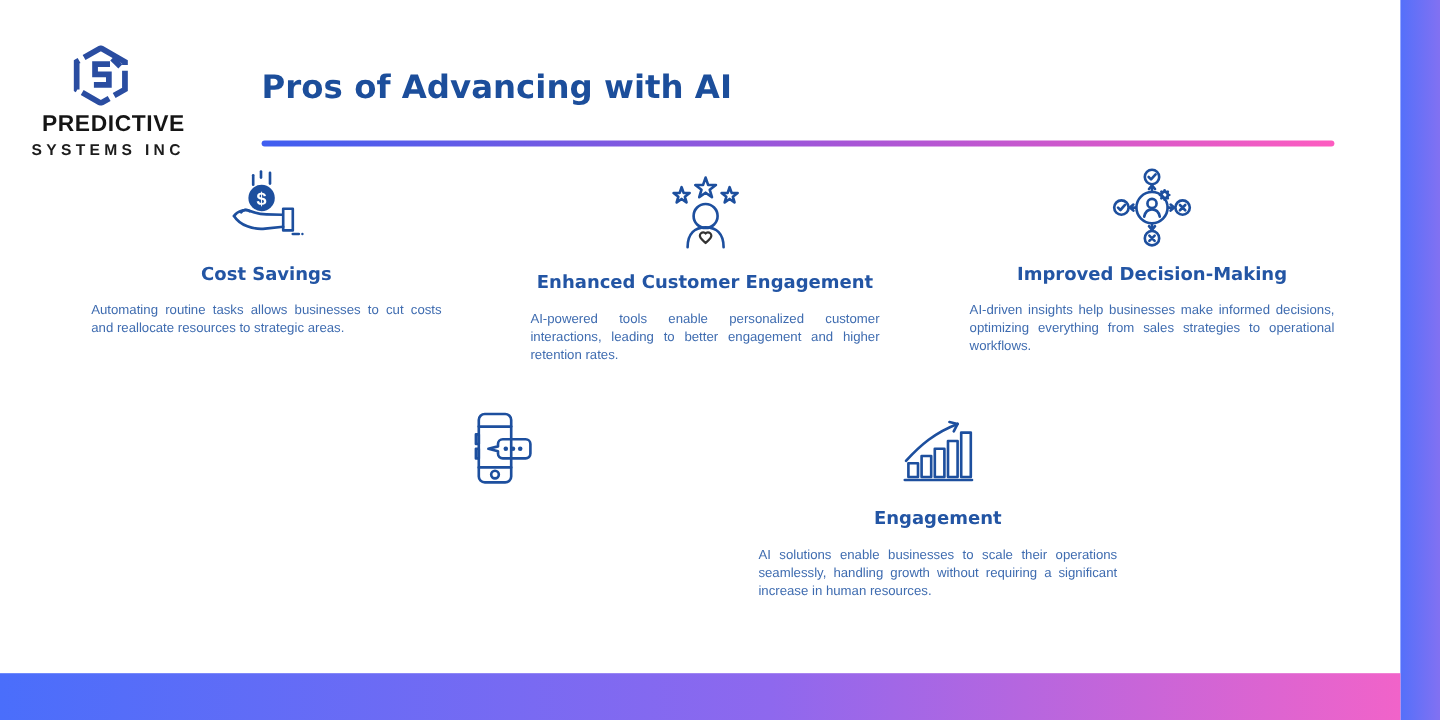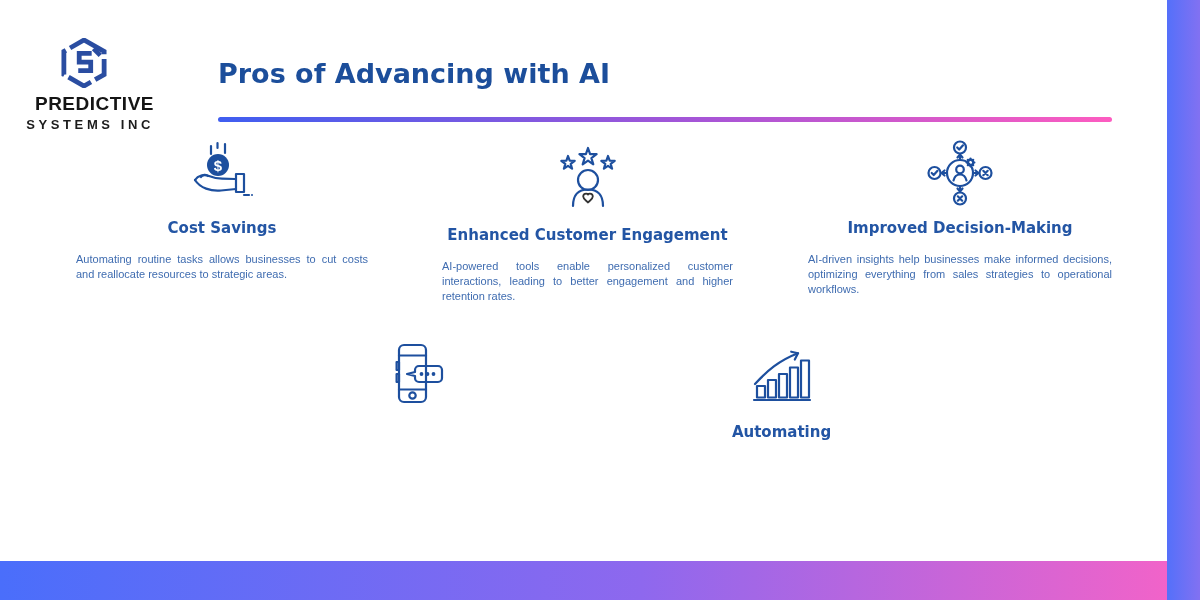--- a/index.html
+++ b/index.html
@@ -208,16 +208,17 @@
         <line class="ic" x1="7" y1="59" x2="63" y2="59"></line>
         <rect class="ic" stroke-width="2" x="10" y="45" width="8" height="11.5"></rect>
         <rect class="ic" stroke-width="2" x="21" y="39" width="8" height="17.5"></rect>
         <rect class="ic" stroke-width="2" x="32" y="33" width="8" height="23.5"></rect>
         <rect class="ic" stroke-width="2" x="43" y="26.5" width="8" height="30"></rect>
         <rect class="ic" stroke-width="2" x="54" y="19.5" width="8" height="37"></rect>
         <path class="ic" stroke-width="2" d="M8,43 C20,30 32,19.5 51,12.3"></path>
         <path class="ic" stroke-width="2" d="M51,12.3 l-6.8,-1.6 M51,12.3 l-3.2,6.2"></path>
       </svg>
     </div>
-    <h3>Automating</h3>
+    <h3>Engagement</h3>
+    <p>AI solutions enable businesses to scale their operations seamlessly, handling growth without requiring a significant increase in human resources.</p>
   </div>
 
 </div>
 
 </body></html>

